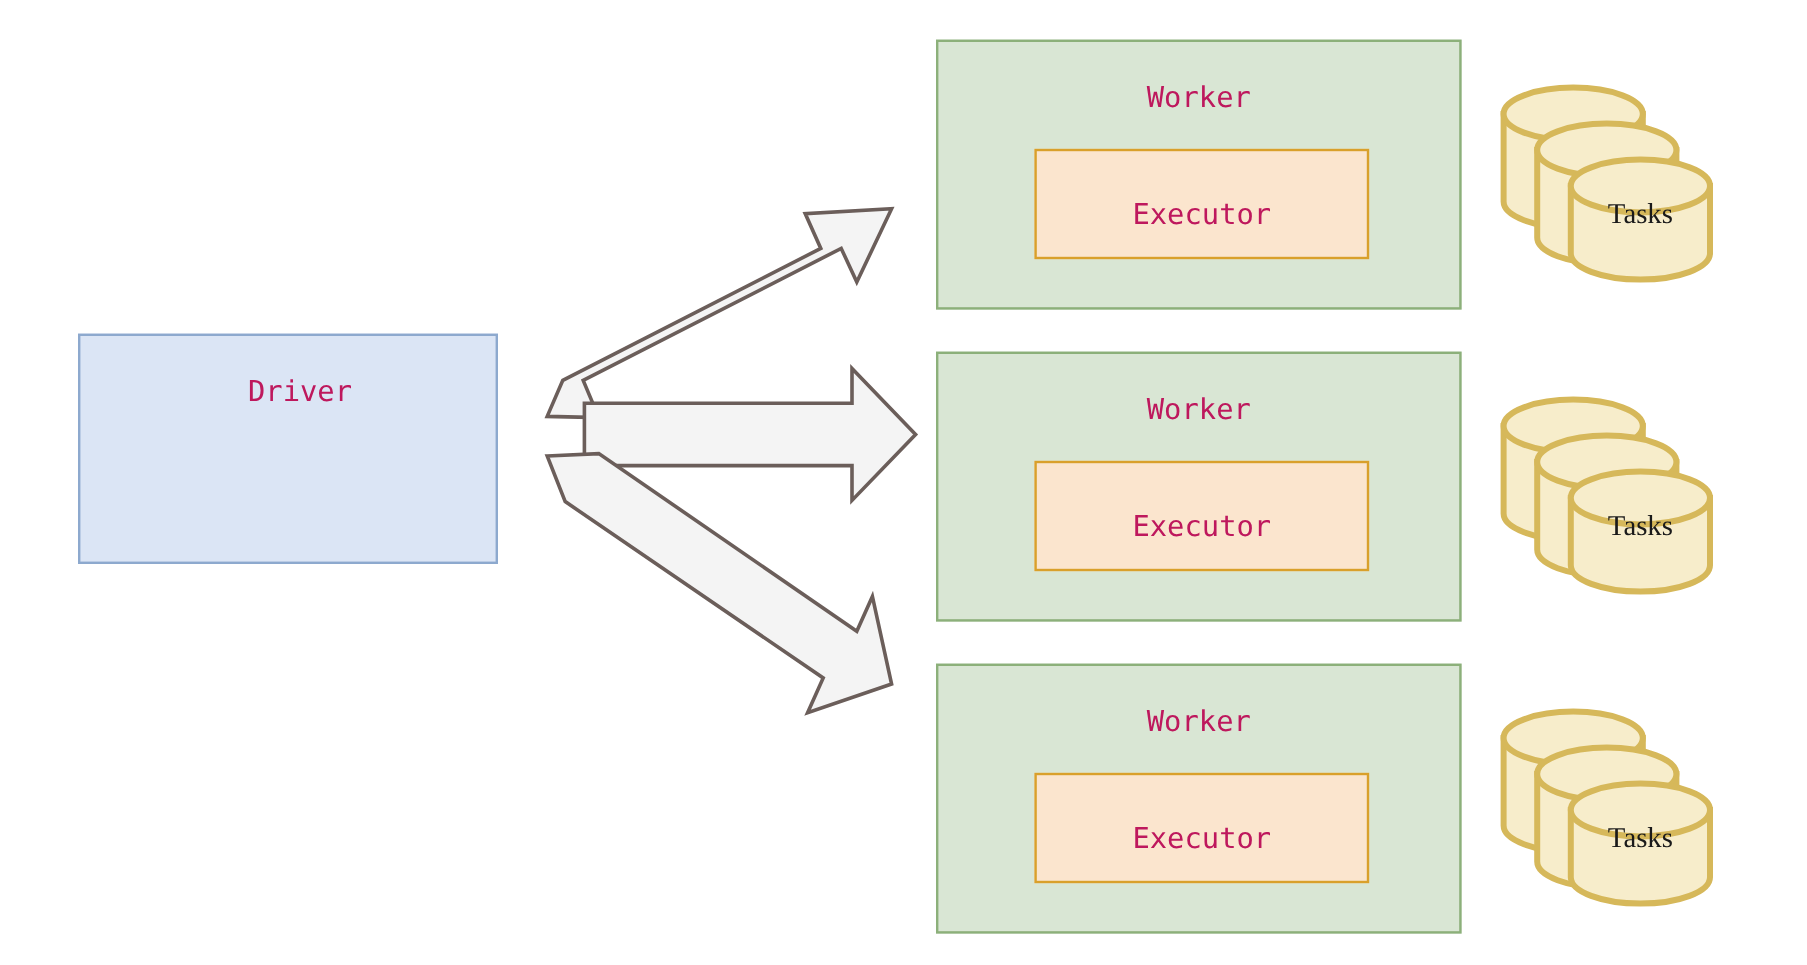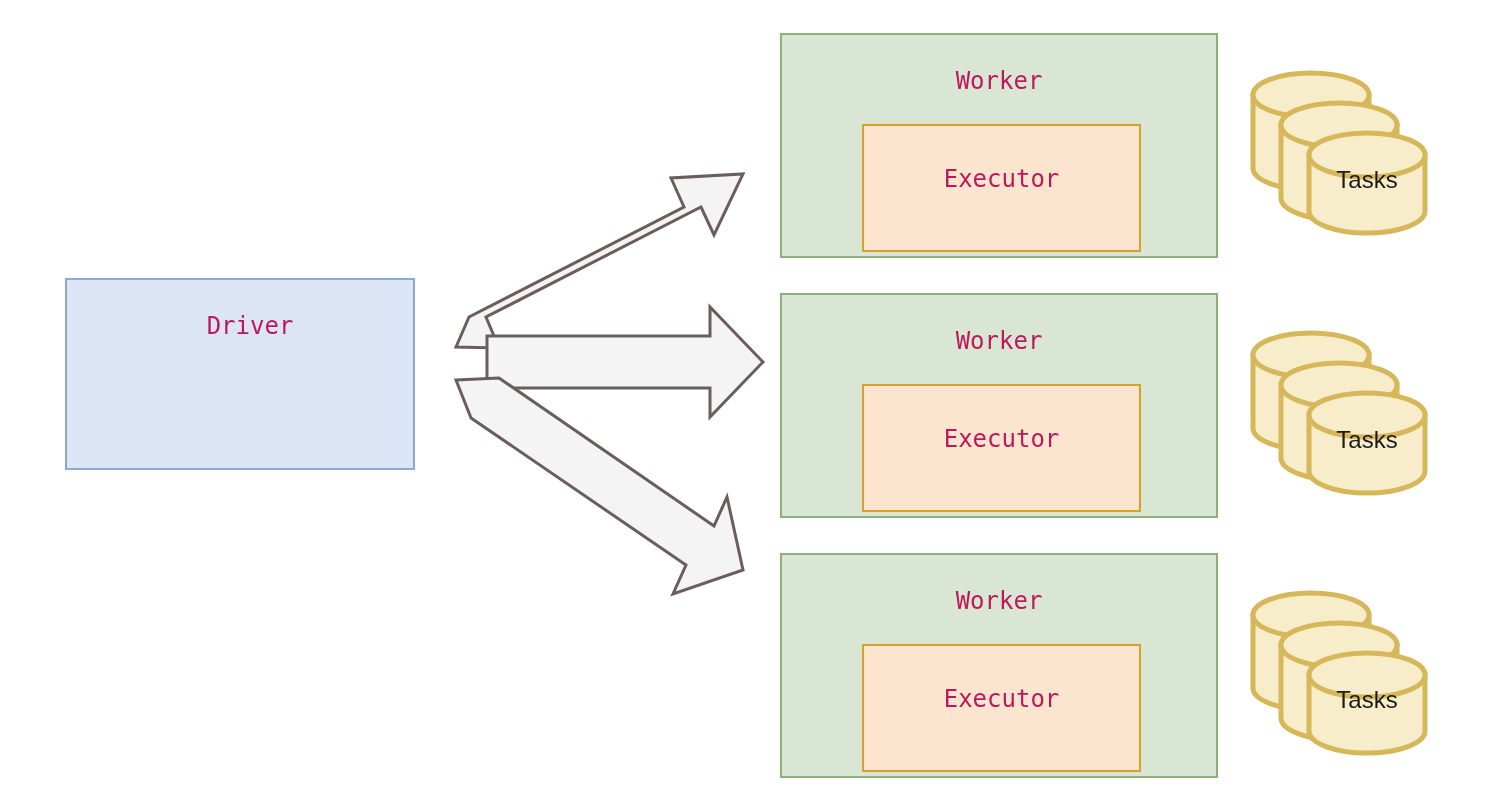--- a/index.html
+++ b/index.html
@@ -74,21 +74,21 @@
   }
   .worker-title {
     top: 32px;
     font-size: 24px;
   }
   
   .executor-box {
     left: 80px;
     top: 89px;
     width: 279px;
-    height: 128px;
+    height: 92px;
     background: #fbe5ce;
     border: 2px solid #d9a02b;
   }
   .executor-title {
     top: 39px;
     font-size: 24px;
   }
 
   
   .tasks-stack {
@@ -97,21 +97,21 @@
     height: 175px;
   }
   .tasks-label {
     position: absolute;
     left: 30px;
     width: 140px;
     top: 101px;
     text-align: center;
     font-size: 24px;
     color: #1a1a1a;
-    font-family: Liberation Sans, sans-serif;
+    font-family: Liberation Serif, serif;
     pointer-events: none;
   }
 
   .arrow-layer {
     position: absolute;
     left: 0;
     top: 0;
     width: 1506px;
     height: 804px;
     pointer-events: none;

